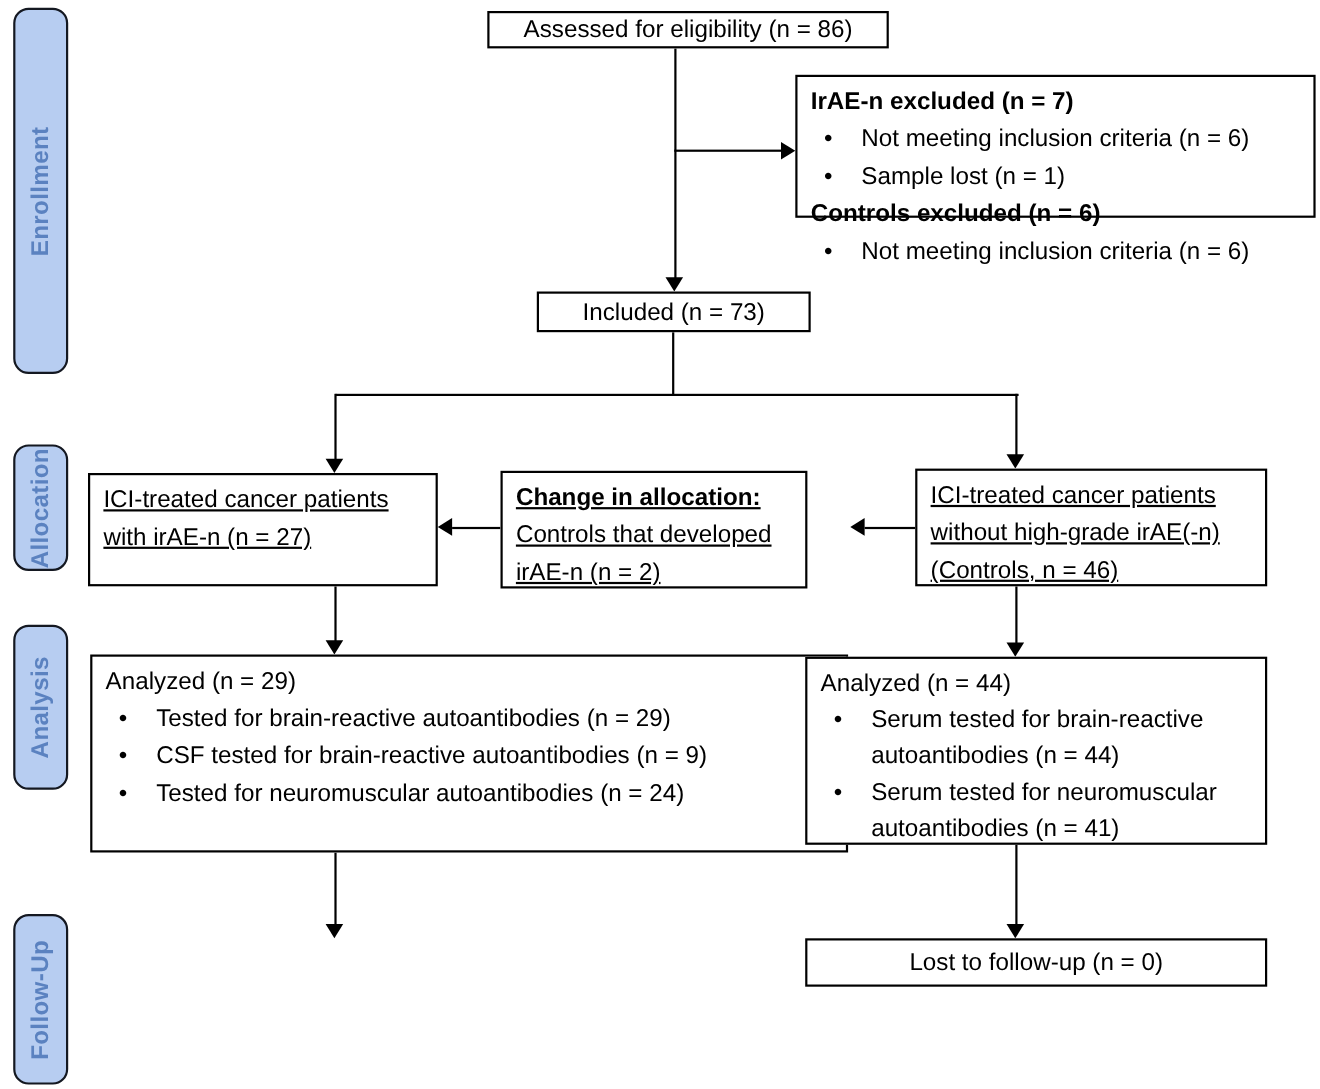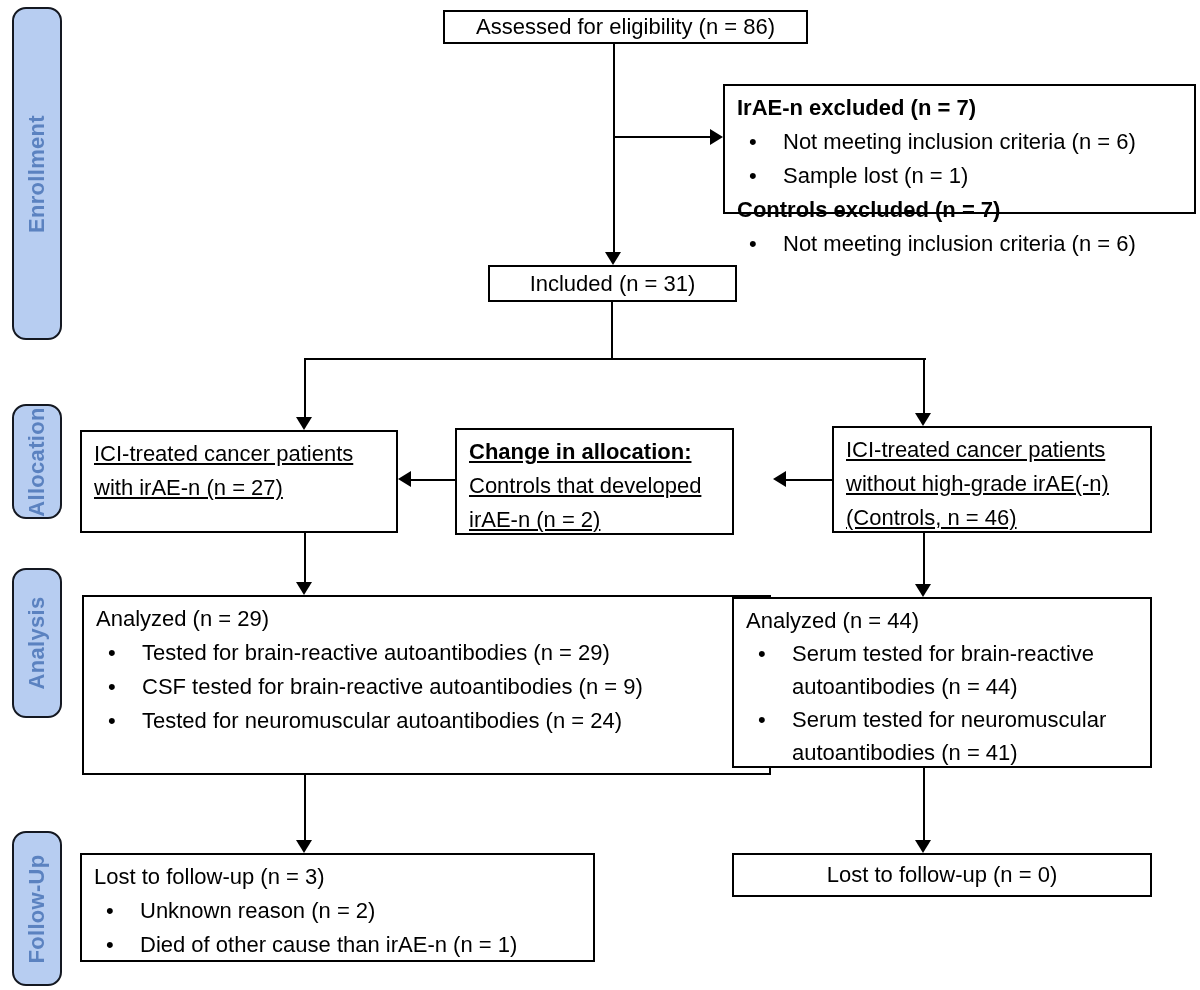--- a/index.html
+++ b/index.html
@@ -119,30 +119,30 @@
 
   <div class="vline" style="left:304px; top:775px; height:66px;"></div>
   <div class="arrow-down" style="left:296px; top:840px;"></div>
   <div class="vline" style="left:923px; top:768px; height:73px;"></div>
   <div class="arrow-down" style="left:915px; top:840px;"></div>
 
   <div class="box center" style="left:443px; top:10px; width:365px; height:34px;">
     <span>Assessed for eligibility (n = 86)</span>
   </div>
 
-  <div class="box pad" style="left:723px; top:84px; width:473px; height:130px;">
+  <div class="box pad" style="left:723px; top:68px; width:473px; height:130px;">
     <div class="bold">IrAE-n excluded (n = 7)</div>
     <div class="bullet">Not meeting inclusion criteria (n = 6)</div>
     <div class="bullet">Sample lost (n = 1)</div>
-    <div class="bold">Controls excluded (n = 7)</div>
+    <div class="bold">Controls excluded (n = 6)</div>
     <div class="bullet">Not meeting inclusion criteria (n = 6)</div>
   </div>
 
   <div class="box center" style="left:488px; top:265px; width:249px; height:37px;">
-    <span>Included (n = 31)</span>
+    <span>Included (n = 73)</span>
   </div>
 
   <div class="box pad" style="left:80px; top:430px; width:318px; height:103px;">
     <div class="line">ICI-treated cancer patients</div>
     <div class="line">with irAE-n (n = 27)</div>
   </div>
 
   <div class="box pad" style="left:455px; top:428px; width:279px; height:107px;">
     <div class="bold line">Change in allocation:</div>
     <div class="line">Controls that developed</div>
@@ -161,23 +161,18 @@
     <div class="bullet">CSF tested for brain-reactive autoantibodies (n = 9)</div>
     <div class="bullet">Tested for neuromuscular autoantibodies (n = 24)</div>
   </div>
 
   <div class="box pad tight" style="left:732px; top:597px; width:420px; height:171px;">
     <div>Analyzed (n = 44)</div>
     <div class="bullet">Serum tested for brain-reactive autoantibodies (n = 44)</div>
     <div class="bullet">Serum tested for neuromuscular autoantibodies (n = 41)</div>
   </div>
 
-  <div class="box pad" style="left:80px; top:853px; width:515px; height:109px;">
-    <div>Lost to follow-up (n = 3)</div>
-    <div class="bullet">Unknown reason (n = 2)</div>
-    <div class="bullet">Died of other cause than irAE-n (n = 1)</div>
-  </div>
 
   <div class="box center" style="left:732px; top:853px; width:420px; height:44px;">
     <span>Lost to follow-up (n = 0)</span>
   </div>
 
 </div>
 
 </body></html>

